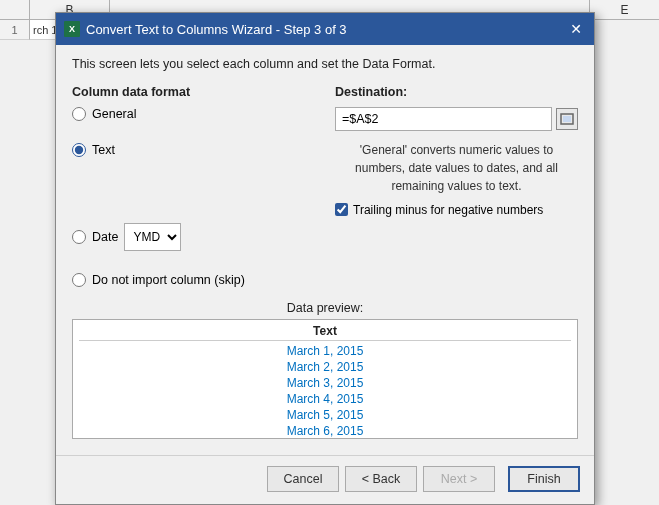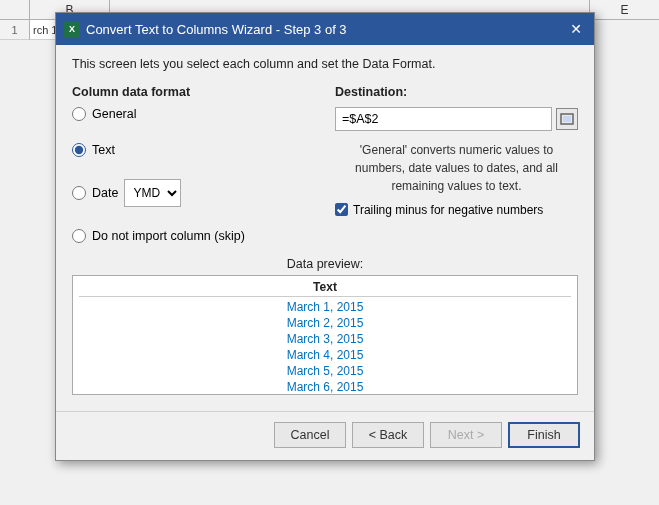--- a/index.html
+++ b/index.html
@@ -127,20 +127,21 @@
       width: 14px;
       height: 14px;
       cursor: pointer;
       accent-color: #2b579a;
     }
 
     .date-row {
       display: flex;
       align-items: center;
       gap: 6px;
+      margin-top: 44px;
     }
 
     .date-select {
       font-size: 12px;
       padding: 1px 4px;
       border: 1px solid #aaa;
       background: white;
       cursor: pointer;
       height: 28px;
     }
@@ -251,20 +252,21 @@
     }
     .footer-btn:disabled {
       color: #aaa;
       cursor: default;
     }
 
     .footer-btn.primary {
       background: #e8e8e8;
       border: 2px solid #2b579a;
       color: #333;
+      margin-left: 7px;
     }
   </style>
 </head>
 <body>
 
 <div class="spreadsheet-bg">
 
   <div style="position:absolute;top:0;left:0;width:659px;height:20px;background:#f2f2f2;border-bottom:1px solid #b0b0b0;display:flex;">
     <div style="width:30px;border-right:1px solid #b0b0b0;"></div>
     <div style="width:80px;border-right:1px solid #b0b0b0;display:flex;align-items:center;justify-content:center;font-size:12px;color:#333;">B</div>

